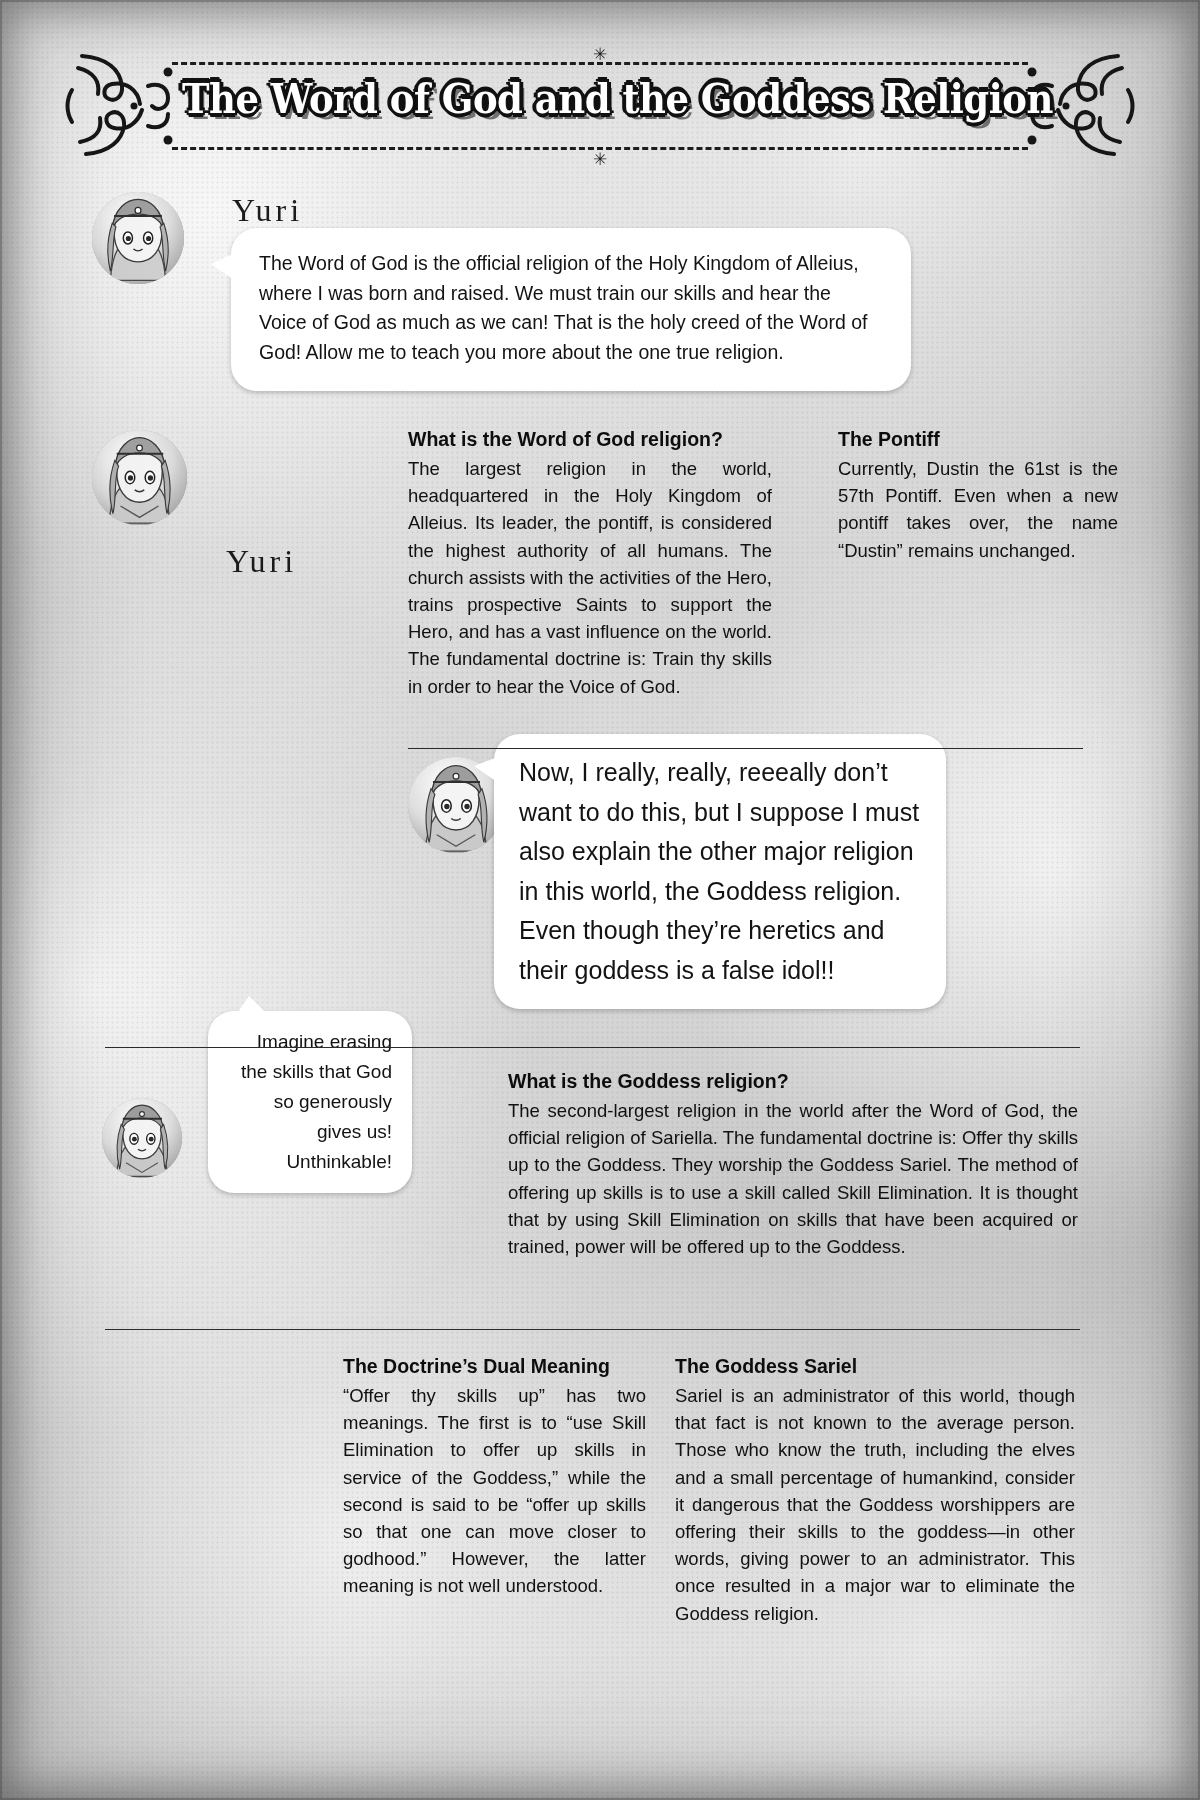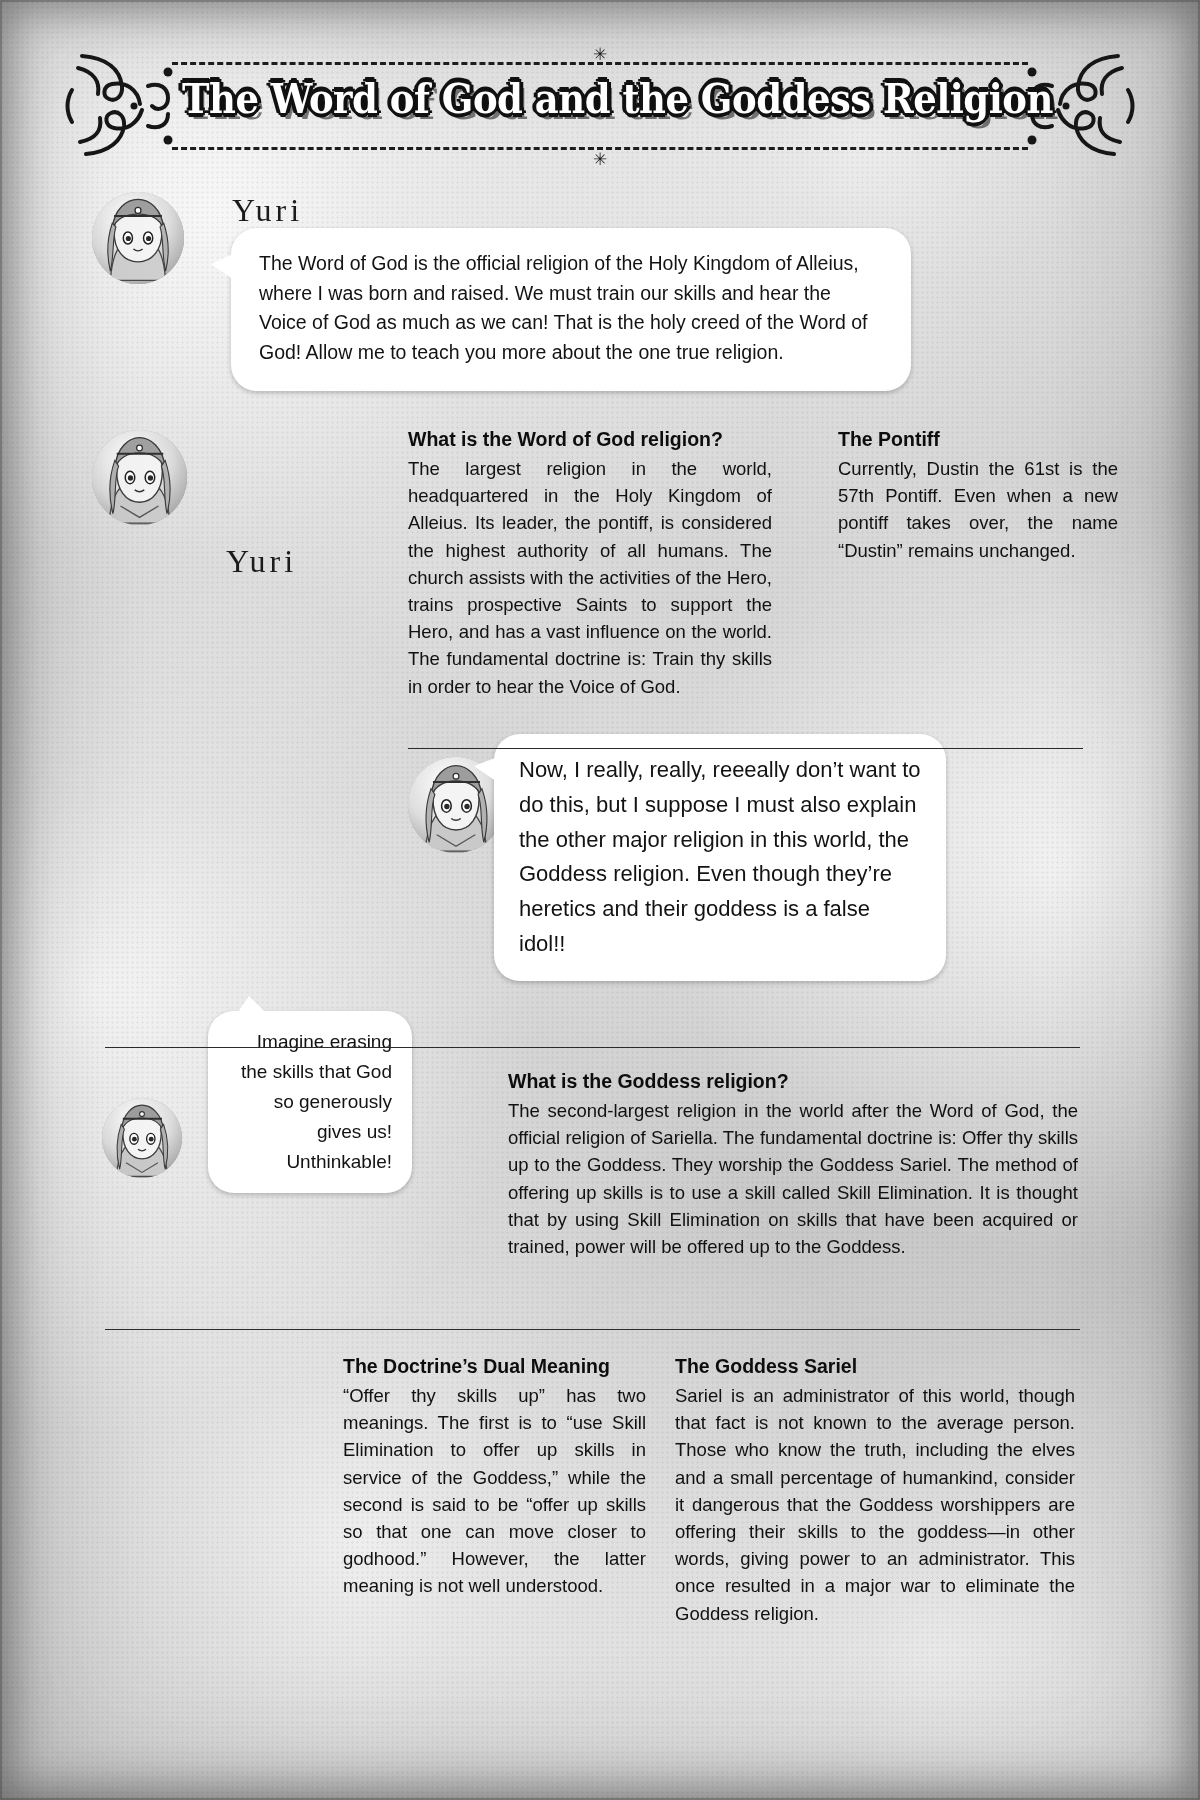--- a/index.html
+++ b/index.html
@@ -167,21 +167,21 @@
   #bubble-voice .txt { padding: 16px 20px; font-size: 19px; line-height: 1.62; }
   #bubble-voice .tail {
     left: 38px; top: -16px;
     border-left: 14px solid transparent;
     border-right: 20px solid transparent;
     border-bottom: 20px solid #ffffff;
   }
 
   
   #bubble-goddess-intro { left: 494px; top: 734px; width: 452px; }
-  #bubble-goddess-intro .txt { padding: 19px 25px; font-size: 22px; line-height: 1.58; }
+  #bubble-goddess-intro .txt { padding: 19px 25px; font-size: 25px; line-height: 1.58; }
   #bubble-goddess-intro .tail {
     left: -20px; top: 22px;
     border-top: 10px solid transparent;
     border-bottom: 18px solid transparent;
     border-right: 26px solid #ffffff;
   }
 
   
   #bubble-imagine { left: 208px; top: 1011px; width: 204px; text-align: right; }
   #bubble-imagine .txt { padding: 16px 20px; font-size: 19px; line-height: 1.58; }

